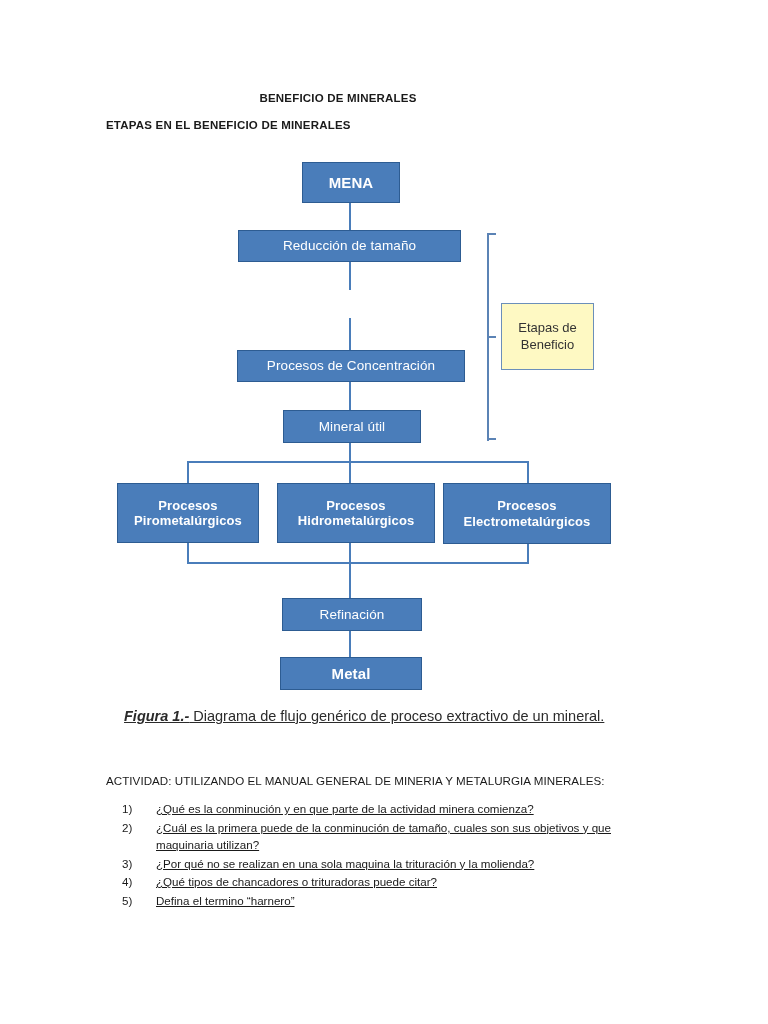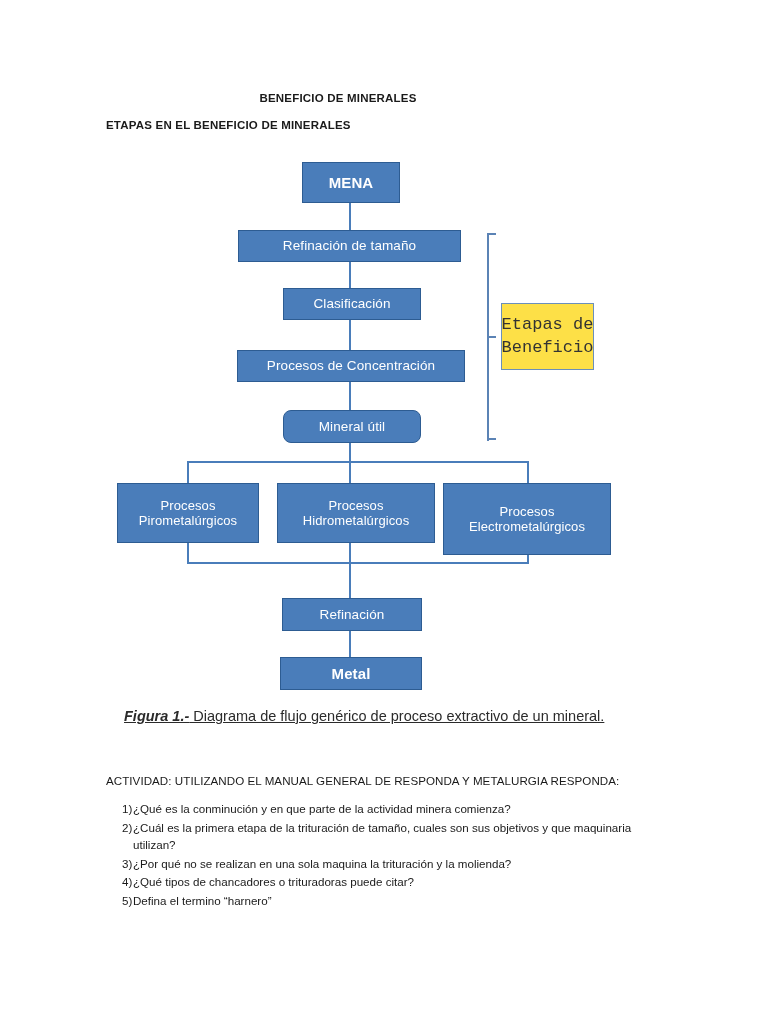--- a/index.html
+++ b/index.html
@@ -58,35 +58,34 @@
     color: #ffffff;
     display: flex;
     align-items: center;
     justify-content: center;
     text-align: center;
     font-size: 13.5px;
     line-height: 1.18;
     letter-spacing: 0.1px;
   }
   .node.bold { font-weight: bold; font-size: 15px; }
-  .node.two-line { font-size: 13px; }
+  .node.two-line { font-size: 13px; font-weight: bold; }
 
   .bracket-box {
     position: absolute;
     box-sizing: border-box;
-    background: #fde047;
+    background: #fef9c3;
     border: 1.4px solid #6b8fba;
     color: #333333;
     display: flex;
     align-items: center;
     justify-content: center;
     text-align: center;
-    font-size: 17px;
+    font-size: 13px;
     line-height: 1.3;
-    font-family: Liberation Mono, monospace;
   }
 
   .conn {
     position: absolute;
     background: #4a7dba;
   }
   .conn.v { width: 2.4px; }
   .conn.h { height: 2.4px; }
 
   
@@ -144,21 +143,22 @@
   }
   .qnum {
     width: 26px;
     flex: 0 0 26px;
     text-align: left;
     padding-left: 16px;
     box-sizing: border-box;
   }
   .qtext {
     flex: 1 1 auto;
-    padding-left: 1px;
+    padding-left: 24px;
+    text-decoration: underline;
   }
 </style>
 </head>
 <body>
 
 <div class="page">
 
   <div class="doc-title">BENEFICIO DE MINERALES</div>
   <div class="section-title">ETAPAS EN EL BENEFICIO DE MINERALES</div>
 
@@ -180,44 +180,41 @@
     <div class="conn v" style="left:527px; top:542px; height:22px;"></div>
     <div class="conn h" style="left:187px; top:562px; width:342px;"></div>
     <div class="conn v" style="left:349px; top:562px; height:38px;"></div>
     <div class="conn v" style="left:349px; top:629px; height:30px;"></div>
 
     <div class="node bold" style="left:302px; top:162px; width:98px; height:41px;">
       <span>MENA</span>
     </div>
 
     <div class="node" style="left:238px; top:230px; width:223px; height:32px;">
-      <span>Refinación de tamaño</span>
-    </div>
-
-    <div class="node" style="left:283px; top:288px; width:138px; height:32px;">
-      <span>Clasificación</span>
-    </div>
+      <span>Reducción de tamaño</span>
+    </div>
+
 
     <div class="node" style="left:237px; top:350px; width:228px; height:32px;text-align:center;">
       <span>Procesos de Concentración</span>
     </div>
 
-    <div class="node" style="left:283px; top:410px; width:138px; height:33px;border-radius:8px;">
+    <div class="node" style="left:283px; top:410px; width:138px; height:33px;">
       <span>Mineral útil</span>
     </div>
 
     <div class="node two-line" style="left:117px; top:483px; width:142px; height:60px;">
       <span>Procesos Pirometalúrgicos</span>
     </div>
 
     <div class="node two-line" style="left:277px; top:483px; width:158px; height:60px;">
       <span>Procesos Hidrometalúrgicos</span>
     </div>
 
-    <div class="node two-line" style="left:443px; top:483px; width:168px; height:72px;justify-content:center;">
+    <div class="node two-line" style="left:443px; top:483px; width:168px; height:61px;justify-content:center;">
       <span>Procesos Electrometalúrgicos</span>
     </div>
 
     <div class="node" style="left:282px; top:598px; width:140px; height:33px;">
       <span>Refinación</span>
     </div>
 
     <div class="node bold" style="left:280px; top:657px; width:142px; height:33px;">
       <span>Metal</span>
     </div>
@@ -230,30 +227,30 @@
     <div class="bracket-box" style="left:501px; top:303px; width:93px; height:67px;">
       <span>Etapas de Beneficio</span>
     </div>
 
   </div>
 
   <div class="caption">
     <b>Figura 1.-</b><span> Diagrama de flujo genérico de proceso extractivo de un mineral.</span>
   </div>
 
-  <div class="activity">ACTIVIDAD: UTILIZANDO EL MANUAL GENERAL DE RESPONDA Y METALURGIA RESPONDA:</div>
+  <div class="activity">ACTIVIDAD: UTILIZANDO EL MANUAL GENERAL DE MINERIA Y METALURGIA MINERALES:</div>
 
   <div class="qlist">
     <div class="qitem">
       <span class="qnum">1)</span>
       <span class="qtext">¿Qué es la conminución y en que parte de la actividad minera comienza?</span>
     </div>
     <div class="qitem">
       <span class="qnum">2)</span>
-      <span class="qtext">¿Cuál es la primera etapa de la trituración de tamaño, cuales son sus objetivos y que maquinaria utilizan?</span>
+      <span class="qtext">¿Cuál es la primera puede de la conminución de tamaño, cuales son sus objetivos y que maquinaria utilizan?</span>
     </div>
     <div class="qitem">
       <span class="qnum">3)</span>
       <span class="qtext">¿Por qué no se realizan en una sola maquina la trituración y la molienda?</span>
     </div>
     <div class="qitem">
       <span class="qnum">4)</span>
       <span class="qtext">¿Qué tipos de chancadores o trituradoras puede citar?</span>
     </div>
     <div class="qitem">

